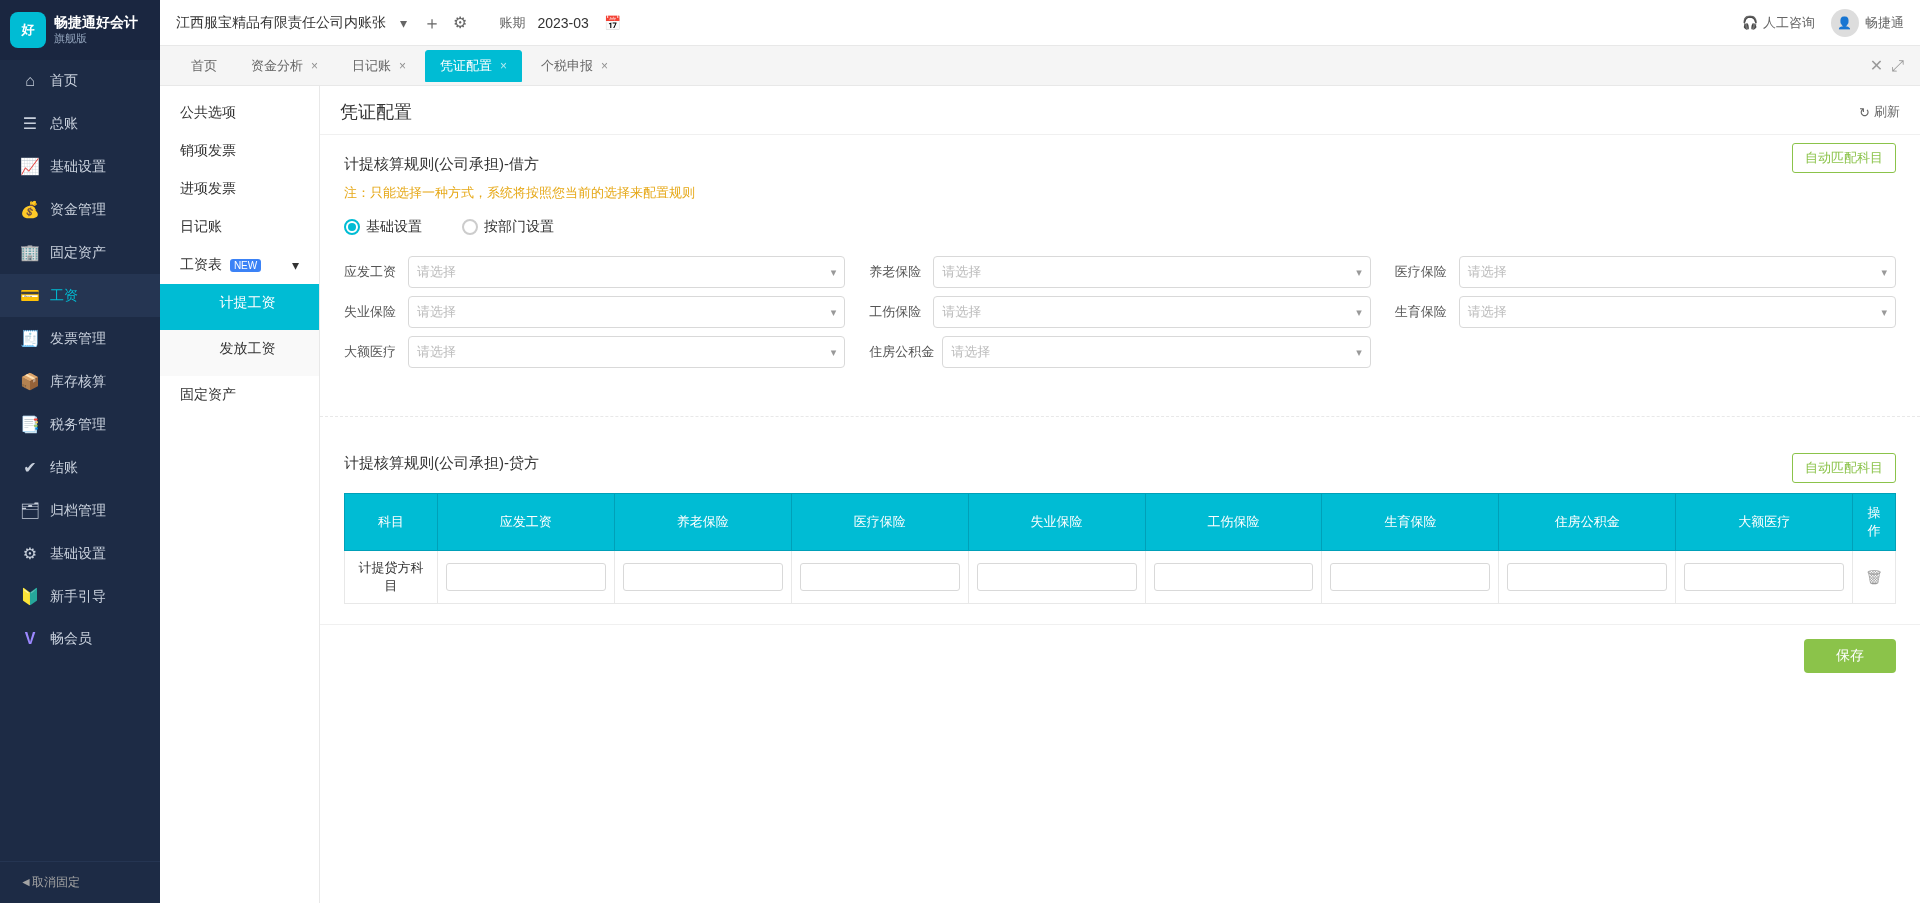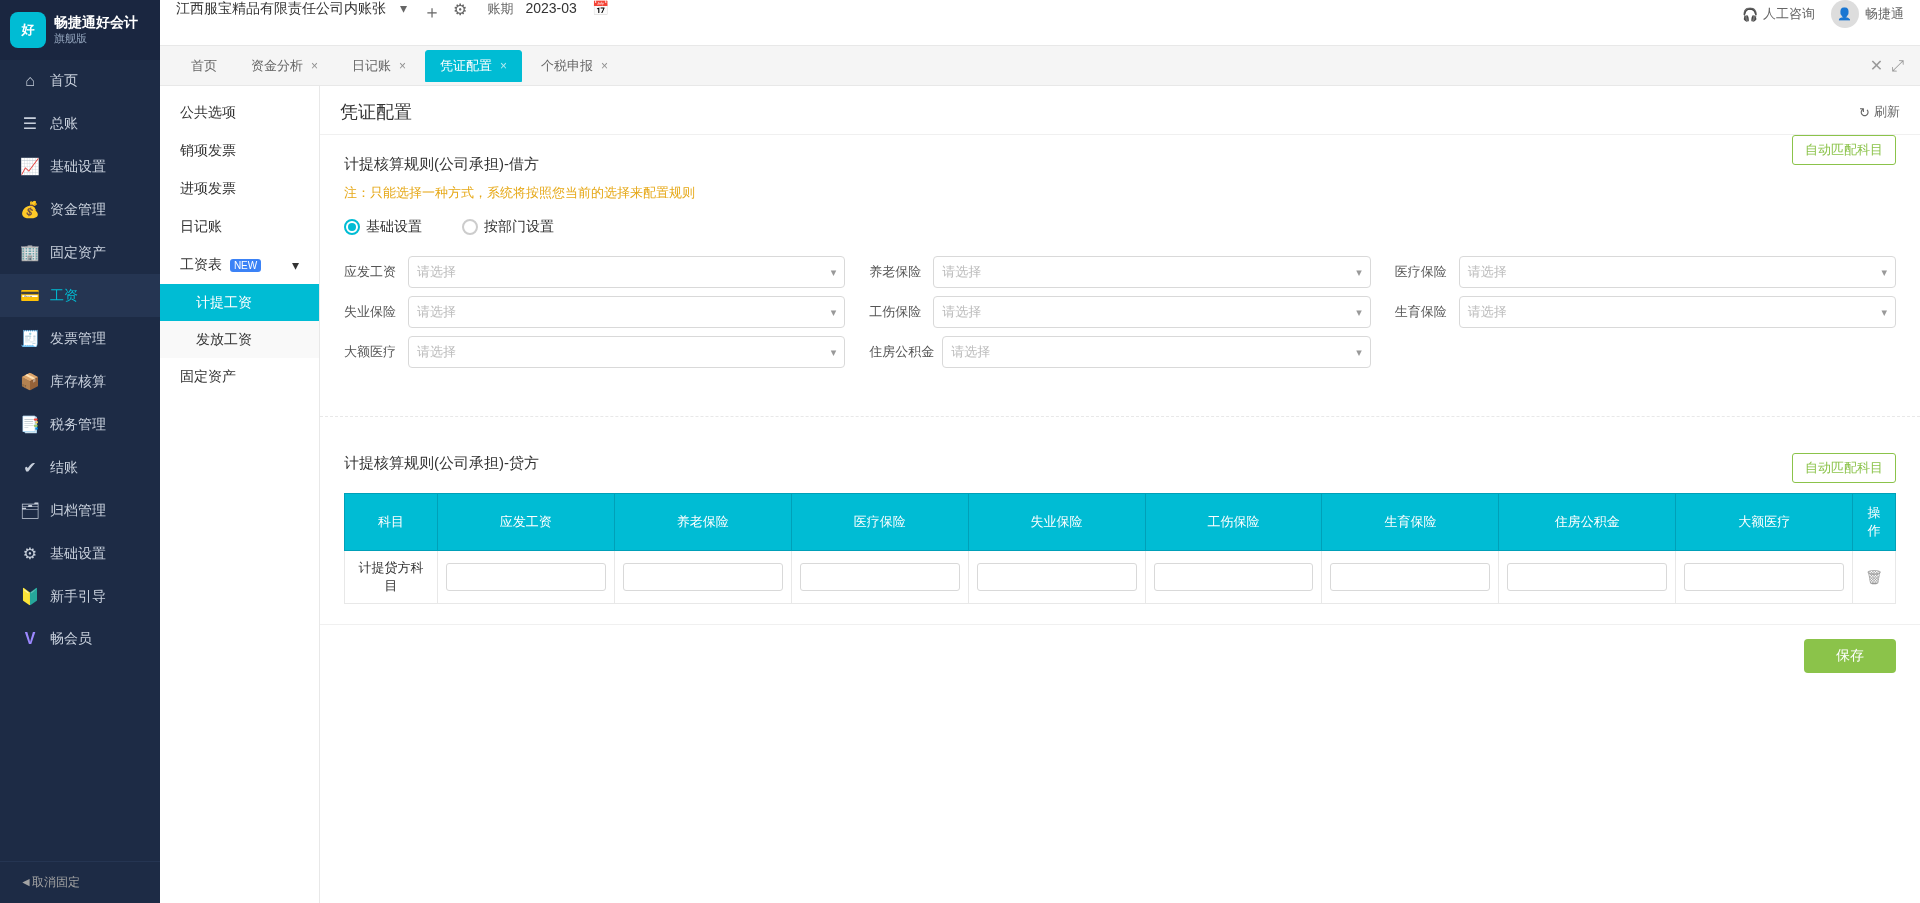--- a/index.html
+++ b/index.html
@@ -53,31 +53,31 @@
       flex-direction: column;
       height: 100%;
       overflow: hidden;
     }
 
     
     .topbar {
       background: white;
       border-bottom: 1px solid #e8e8e8;
       display: flex;
-      align-items: flex-start;
+      align-items: center;
       padding: 0 16px;
       height: 46px;
       gap: 12px;
       flex-shrink: 0;
     }
     .company-name { font-size: 14px; color: #333; }
     .topbar-dropdown { color: #666; cursor: pointer; margin-left: 2px; }
     .topbar-add { color: #666; cursor: pointer; font-size: 18px; margin-left: 4px; }
     .topbar-gear { color: #666; cursor: pointer; font-size: 16px; }
-    .topbar-period { font-size: 13px; color: #666; margin-left: 8px; }
+    .topbar-period { font-size: 13px; color: #666; margin-left: 20px; }
     .topbar-period-val { color: #333; font-weight: 500; }
     .topbar-calendar { color: #00bcd4; cursor: pointer; margin-left: 4px; }
     .topbar-right { margin-left: auto; display: flex; align-items: center; gap: 16px; }
     .topbar-consult { display: flex; align-items: center; gap: 4px; color: #666; font-size: 13px; cursor: pointer; }
     .topbar-user { display: flex; align-items: center; gap: 6px; color: #666; font-size: 13px; cursor: pointer; }
     .user-avatar { width: 28px; height: 28px; border-radius: 50%; background: #ddd; display: flex; align-items: center; justify-content: center; color: #999; font-size: 12px; }
 
     
     .tabbar {
       background: #f5f5f5;
@@ -129,23 +129,24 @@
     }
     .left-menu-group {
       display: flex; align-items: center; justify-content: space-between;
       padding: 10px 20px; cursor: pointer; color: #333; font-size: 14px;
     }
     .left-menu-badge {
       background: #3b82f6; color: white; font-size: 10px;
       padding: 1px 4px; border-radius: 3px; margin-left: 4px;
     }
     .left-menu-sub-item {
-      padding: 10px 20px 9px 36px;
+      padding: 10px 20px 18px 36px;
       cursor: pointer; color: #333; font-size: 14px;
       background: #f9f9f9;
+      text-align: center;
     }
     .left-menu-sub-item.active { background: #00bcd4; color: white; }
 
     
     .right-content {
       flex: 1;
       overflow-y: auto;
       background: white;
       position: relative;
     }
@@ -187,21 +188,21 @@
       flex: 1; height: 32px; border: 1px solid #d9d9d9; border-radius: 4px;
       padding: 0 8px; background: white; font-size: 13px; color: #999;
       display: flex; align-items: center; justify-content: space-between;
       cursor: pointer; position: relative;
     }
     .form-select-text { color: #bbb; font-size: 13px; }
     .form-select-arrow { color: #999; font-size: 11px; }
 
     
     .auto-match-btn {
-      position: absolute; right: 24px; top: 0;
+      position: absolute; right: 24px; top: 8px;
       border: 1px solid #8bc34a; color: #8bc34a; background: white;
       padding: 5px 12px; border-radius: 3px; font-size: 13px; cursor: pointer;
     }
 
     .section-divider { border: none; border-top: 1px dashed #e8e8e8; margin: 20px 0; }
 
     
     .credit-section { padding: 0 24px 20px; position: relative; margin-top: 36px; }
 
     

